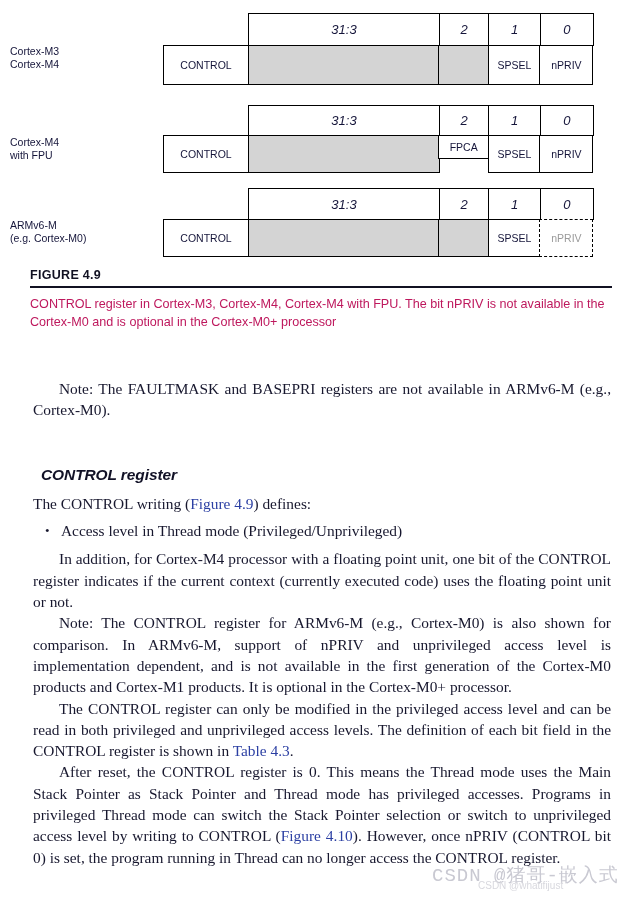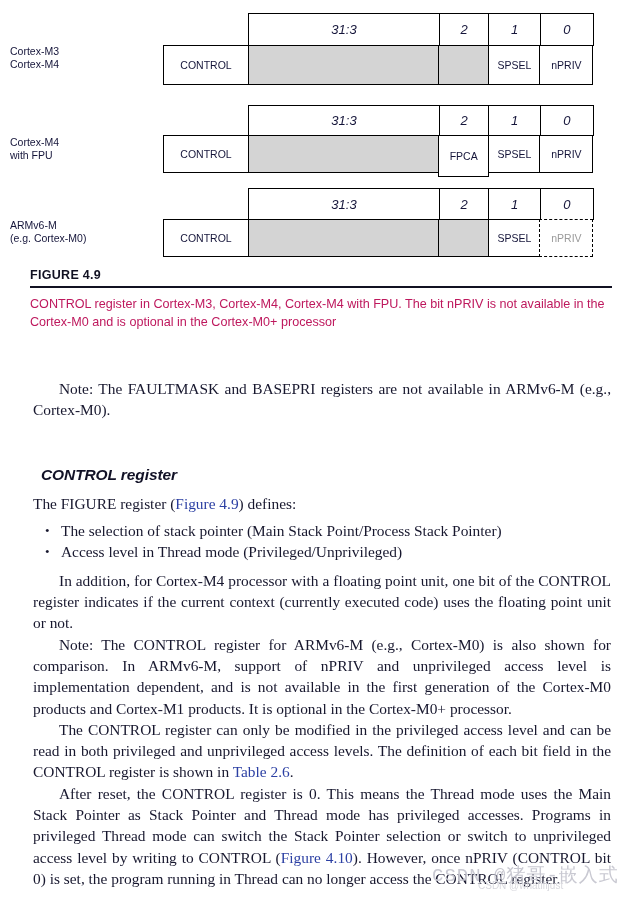--- a/index.html
+++ b/index.html
@@ -197,21 +197,21 @@
     <div class="reg-grid" style="top:0;">
       <div class="hdr-row" style="left:85px;top:13px;">
         <div class="cell bits" style="width:192px;height:31px;">31:3</div>
         <div class="cell bits lshift" style="width:51px;height:31px;">2</div>
         <div class="cell bits lshift" style="width:53px;height:31px;">1</div>
         <div class="cell bits lshift" style="width:54px;height:31px;">0</div>
       </div>
       <div class="data-row" style="left:0;top:43px;">
         <div class="cell" style="width:86px;height:38px;">CONTROL</div>
         <div class="cell shade lshift" style="width:192px;height:38px;"></div>
-        <div class="cell lshift" style="width:51px;height:42px;">FPCA</div>
+        <div class="cell lshift" style="width:51px;height:24px;">FPCA</div>
         <div class="cell lshift" style="width:53px;height:38px;">SPSEL</div>
         <div class="cell lshift" style="width:54px;height:38px;">nPRIV</div>
       </div>
     </div>
   </div>
 
   <div class="reg-block" style="top:175px;height:90px;">
     <div class="reg-label" style="top:44px;">
       <div>ARMv6-M</div>
       <div>(e.g. Cortex-M0)</div>
@@ -241,33 +241,32 @@
 </div>
 
 <div id="body-text">
 
   <p class="para">Note: The FAULTMASK and BASEPRI registers are not available in ARMv6-M (e.g., Cortex-M0).</p>
 
   <div class="spacer-md"></div>
 
   <div class="section-head">CONTROL register</div>
 
-  <p class="para noindent"><span>The FIGURE register (</span><span class="xref">Figure 4.9</span><span>) defines:</span></p>
+  <p class="para noindent"><span>The CONTROL writing (</span><span class="xref">Figure 4.9</span><span>) defines:</span></p>
 
   <ul class="bullets">
-    <li>The selection of stack pointer (Main Stack Point/Process Stack Pointer)</li>
     <li>Access level in Thread mode (Privileged/Unprivileged)</li>
   </ul>
 
   <div class="spacer-xs"></div>
 
   <p class="para">In addition, for Cortex-M4 processor with a floating point unit, one bit of the CONTROL register indicates if the current context (currently executed code) uses the floating point unit or not.</p>
 
   <p class="para">Note: The CONTROL register for ARMv6-M (e.g., Cortex-M0) is also shown for comparison. In ARMv6-M, support of nPRIV and unprivileged access level is implementation dependent, and is not available in the first generation of the Cortex-M0 products and Cortex-M1 products. It is optional in the Cortex-M0+ processor.</p>
 
-  <p class="para"><span>The CONTROL register can only be modified in the privileged access level and can be read in both privileged and unprivileged access levels. The definition of each bit field in the CONTROL register is shown in </span><span class="xref">Table 2.6</span><span>.</span></p>
+  <p class="para"><span>The CONTROL register can only be modified in the privileged access level and can be read in both privileged and unprivileged access levels. The definition of each bit field in the CONTROL register is shown in </span><span class="xref">Table 4.3</span><span>.</span></p>
 
   <p class="para"><span>After reset, the CONTROL register is 0. This means the Thread mode uses the Main Stack Pointer as Stack Pointer and Thread mode has privileged accesses. Programs in privileged Thread mode can switch the Stack Pointer selection or switch to unprivileged access level by writing to CONTROL (</span><span class="xref">Figure 4.10</span><span>). However, once nPRIV (CONTROL bit 0) is set, the program running in Thread can no longer access the CONTROL register.</span></p>
 
 </div>
 
 <div id="watermark">CSDN @猪哥-嵌入式</div>
 <div id="watermark-sub">CSDN @whatifijust</div>
 
 </body></html>

